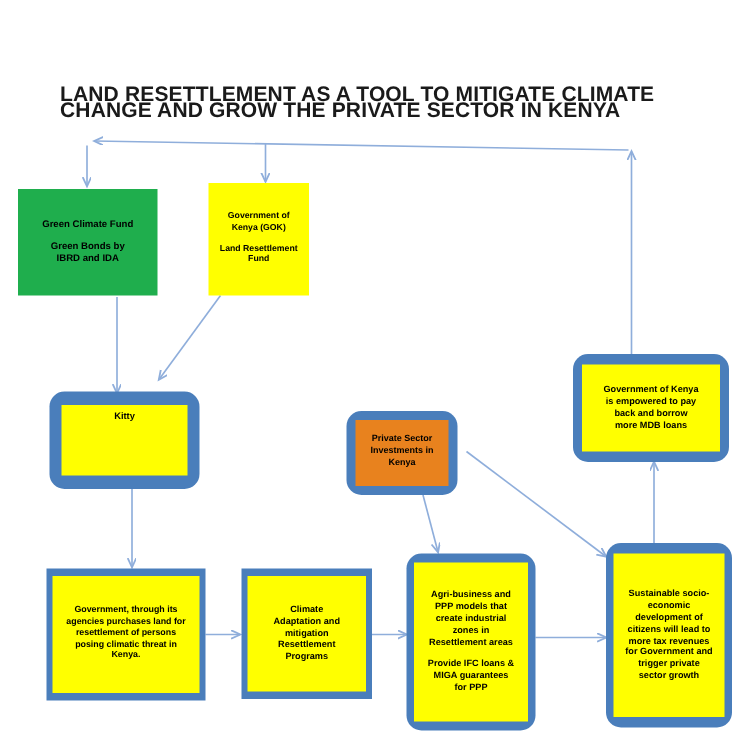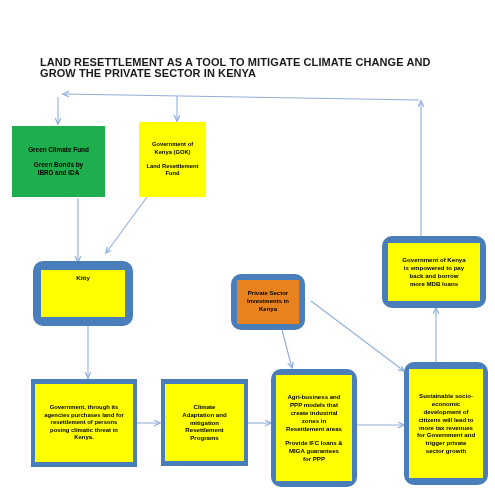--- a/index.html
+++ b/index.html
@@ -15,21 +15,21 @@
     width: 495px;
     height: 495px;
     background: #ffffff;
     overflow: hidden;
   }
   #title {
     position: absolute;
     left: 40px;
     top: 57px;
     width: 425px;
-    font-size: 11px;
+    font-size: 14px;
     font-weight: bold;
     color: #1a1a1a;
     letter-spacing: 0.1px;
     line-height: 11px;
     text-align: left;
   }
   .node {
     position: absolute;
     box-sizing: border-box;
     background: #4A7EBB;

